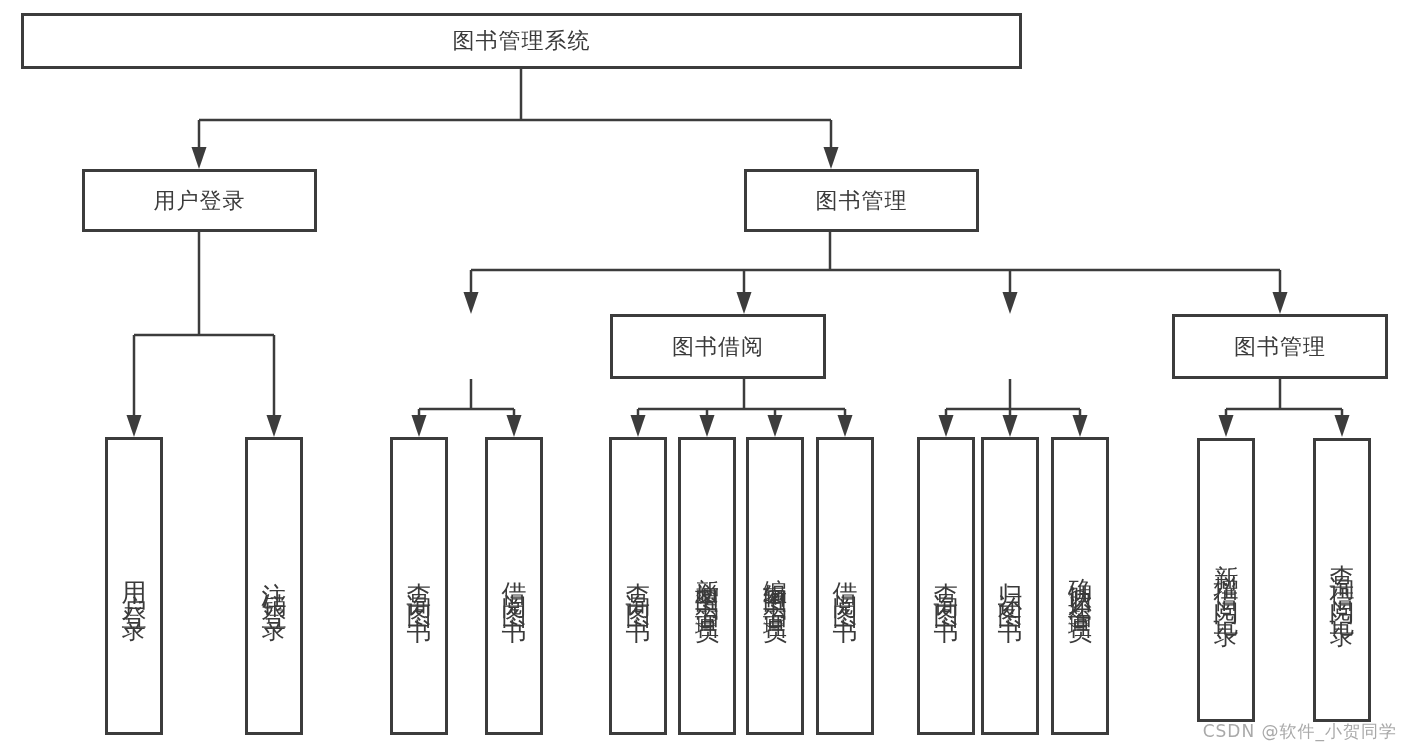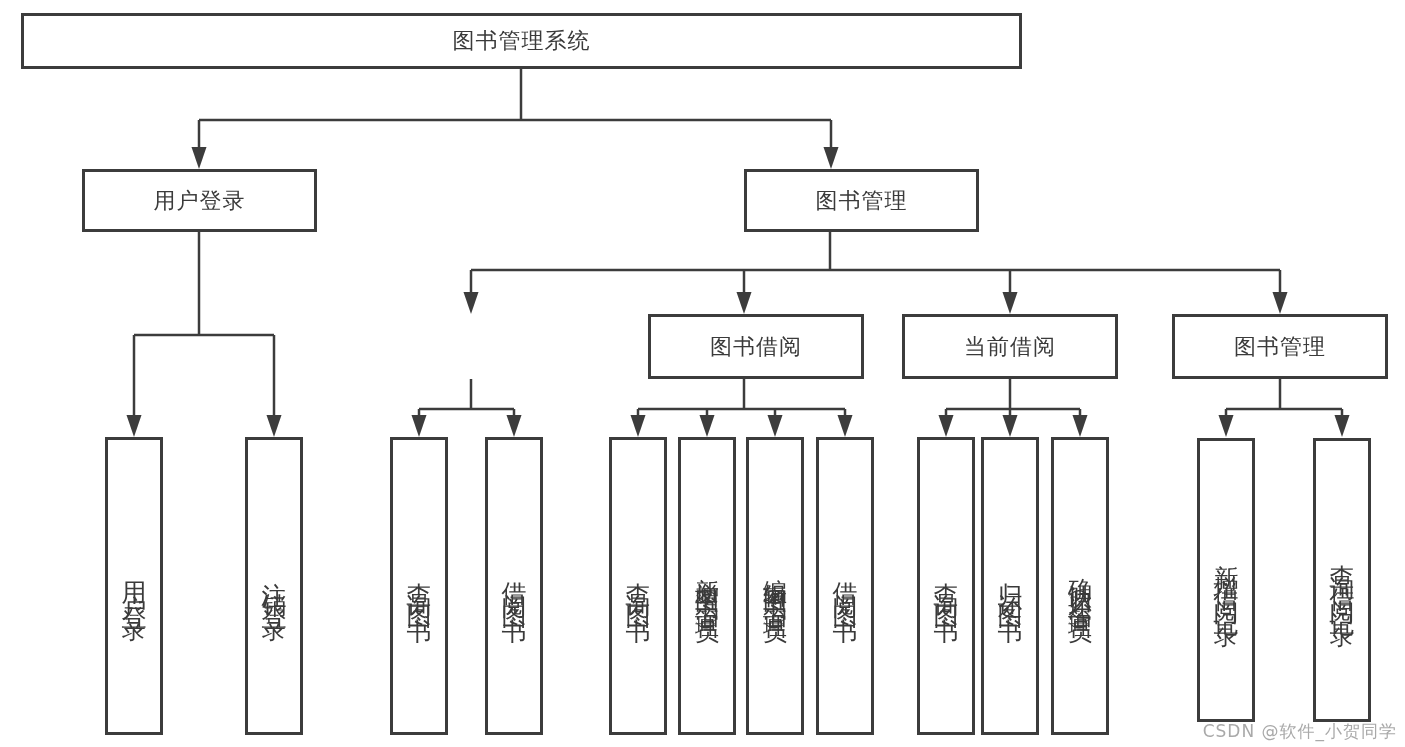--- a/index.html
+++ b/index.html
@@ -27,21 +27,21 @@
     font-size:25px;letter-spacing:12px;line-height:1;
     color:var(--text);
   }
   .leaf.long span{font-size:24px;letter-spacing:6px;}
   
   .n-root{left:21px;top:13px;width:1001px;height:56px;}
   .n-user{left:82px;top:169px;width:235px;height:63px;}
   .n-book{left:744px;top:169px;width:235px;height:63px;}
   .n-l3{top:314px;width:216px;height:65px;}
   .n-newbook{left:363px;}
-  .n-borrow{left:648px;}
+  .n-borrow{left:610px;}
   .n-current{left:902px;}
   .n-record{left:1172px;}
   .lf-1{left:105px;}
   .lf-2{left:245px;}
   .lf-3{left:390px;}
   .lf-4{left:485px;}
   .lf-5{left:609px;}
   .lf-6{left:678px;}
   .lf-7{left:746px;}
   .lf-8{left:816px;}
@@ -128,23 +128,20 @@
   <div class="node h-node n-user">
     <span>用户登录</span>
   </div>
   <div class="node h-node n-book">
     <span>图书管理</span>
   </div>
 
   <div class="node h-node n-l3 n-borrow">
     <span>图书借阅</span>
   </div>
-  <div class="node h-node n-l3 n-current">
-    <span>当前借阅</span>
-  </div>
   <div class="node h-node n-l3 n-record">
     <span>图书管理</span>
   </div>
 
   <div class="node leaf lf-1">
     <span>用户登录</span>
   </div>
   <div class="node leaf lf-2">
     <span>注销登录</span>
   </div>

